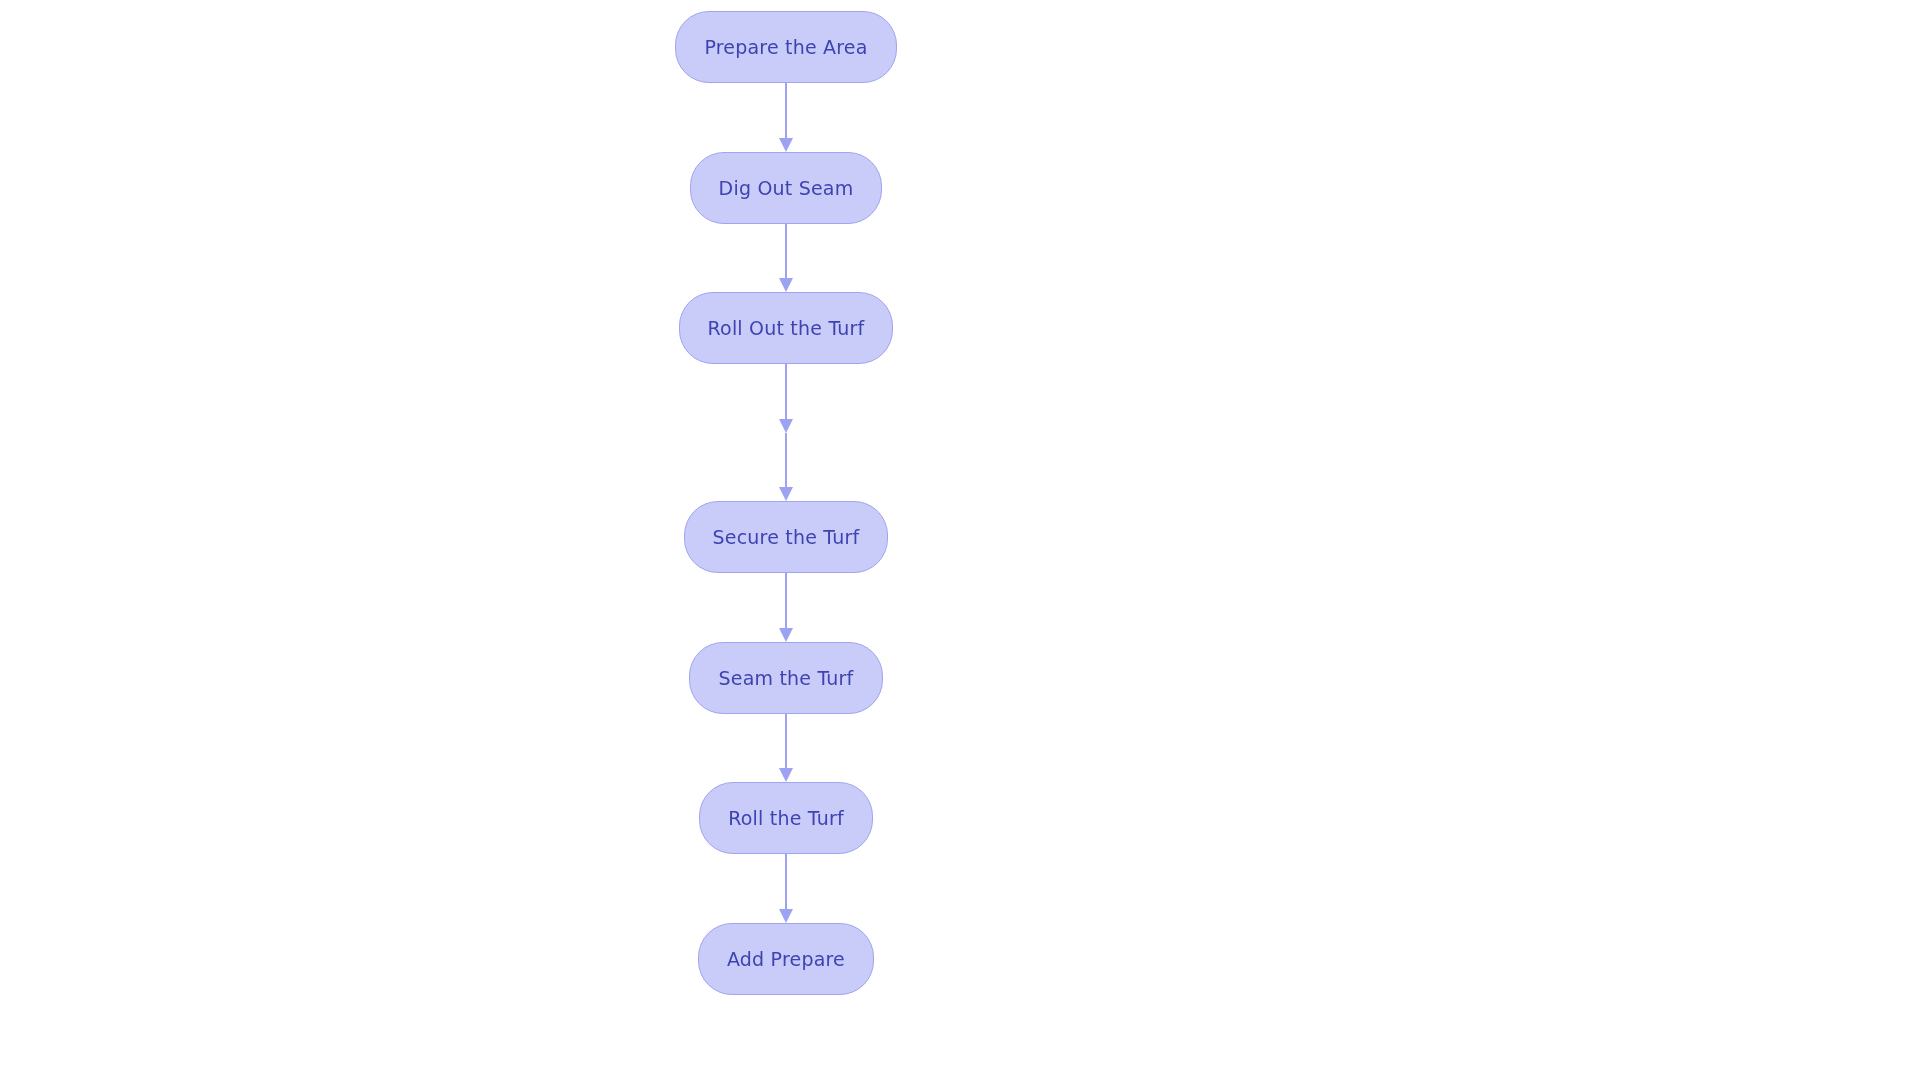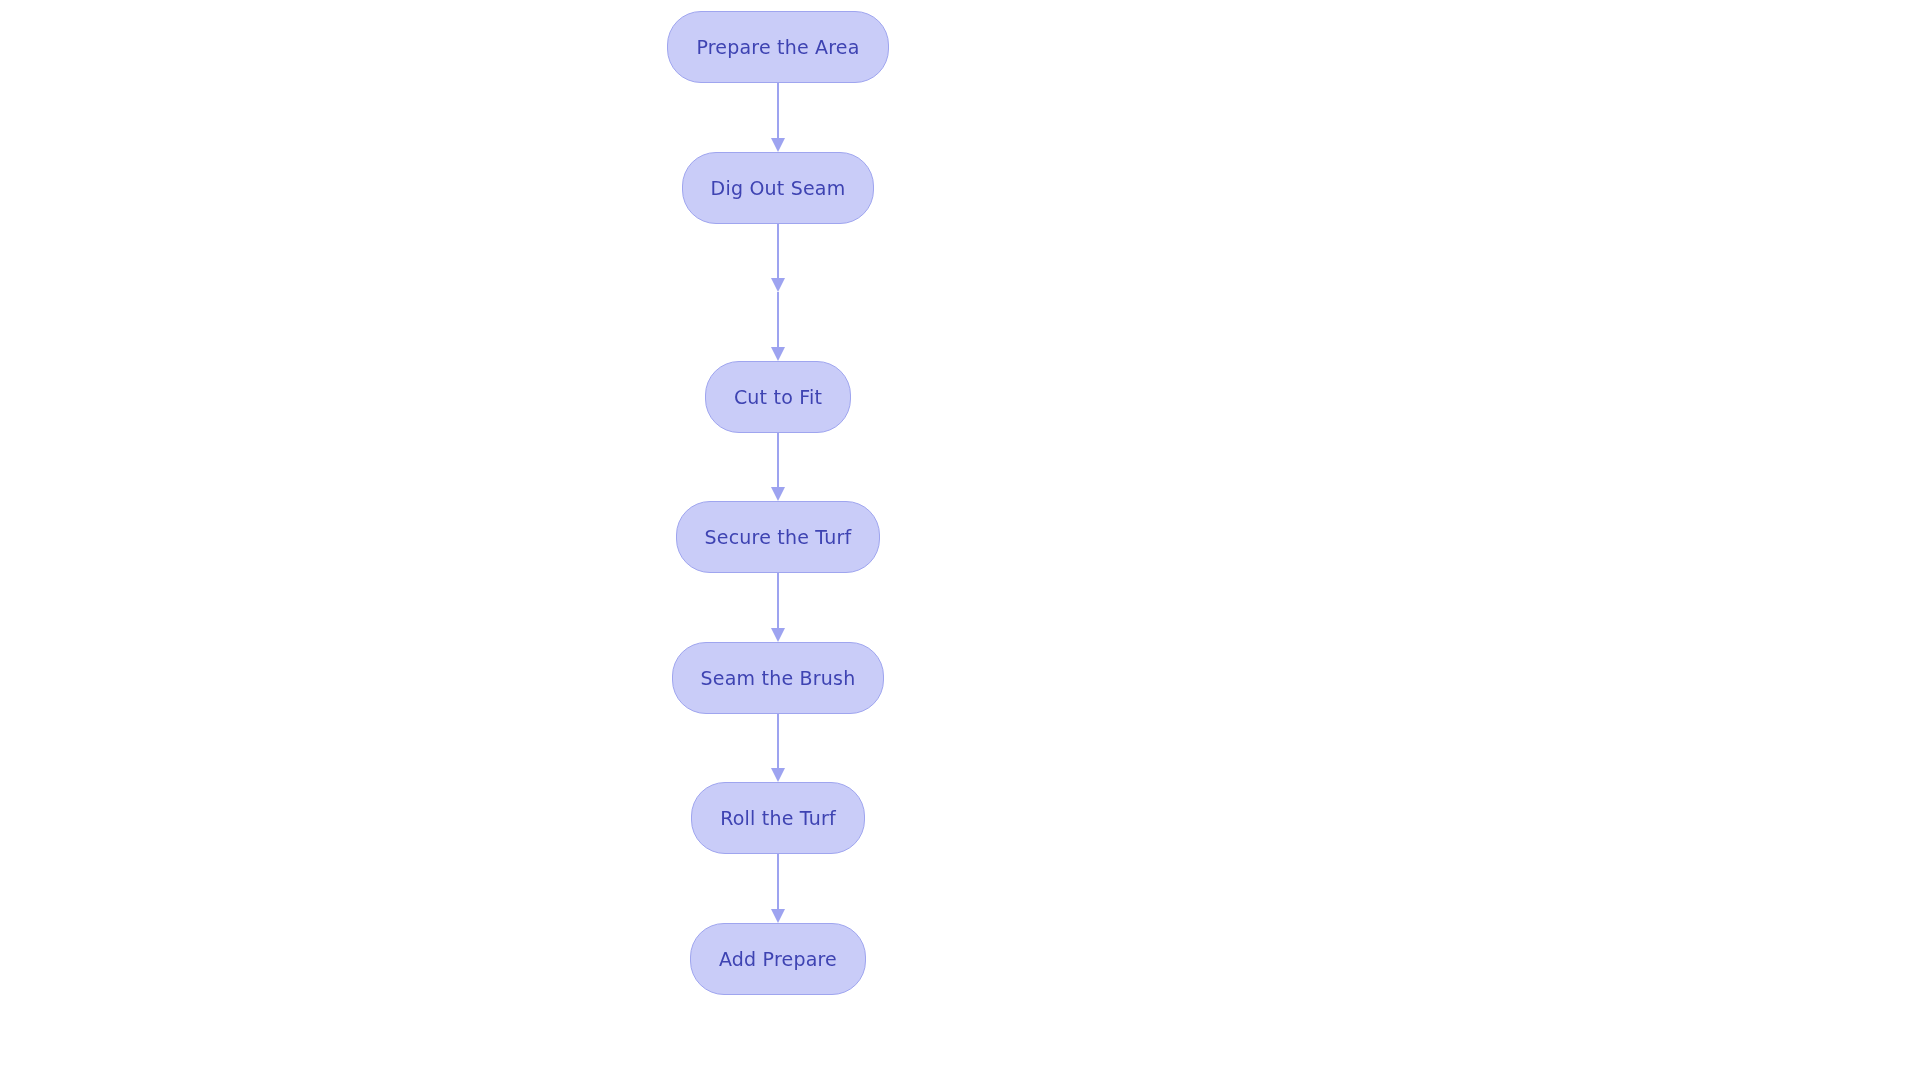--- a/index.html
+++ b/index.html
@@ -10,20 +10,21 @@
     width: 1920px;
     height: 1083px;
     background: var(--canvas-bg, #ffffff);
     font-family: "DejaVu Sans", "Liberation Sans", sans-serif;
     overflow: hidden;
   }
   .canvas {
     position: relative;
     width: 1556px;
     height: 1083px;
+    padding-left: 16px;
   }
   .flowchart {
     position: absolute;
     top: 11px;
     left: 0;
     width: 100%;
     display: flex;
     flex-direction: column;
     align-items: center;
   }
@@ -79,46 +80,46 @@
 
   <div class="node">
     <span class="node-label">Dig Out Seam</span>
   </div>
 
   <div class="connector">
     <div class="line"></div>
     <div class="head"></div>
   </div>
 
+  <div class="node">
+    <span class="node-label">Roll Out the Turf</span>
+  </div>
 
   <div class="connector">
     <div class="line"></div>
     <div class="head"></div>
   </div>
 
-  <div class="node">
-    <span class="node-label">Cut to Fit</span>
-  </div>
 
   <div class="connector">
     <div class="line"></div>
     <div class="head"></div>
   </div>
 
   <div class="node">
     <span class="node-label">Secure the Turf</span>
   </div>
 
   <div class="connector">
     <div class="line"></div>
     <div class="head"></div>
   </div>
 
   <div class="node">
-    <span class="node-label">Seam the Brush</span>
+    <span class="node-label">Seam the Turf</span>
   </div>
 
   <div class="connector">
     <div class="line"></div>
     <div class="head"></div>
   </div>
 
   <div class="node">
     <span class="node-label">Roll the Turf</span>
   </div>

